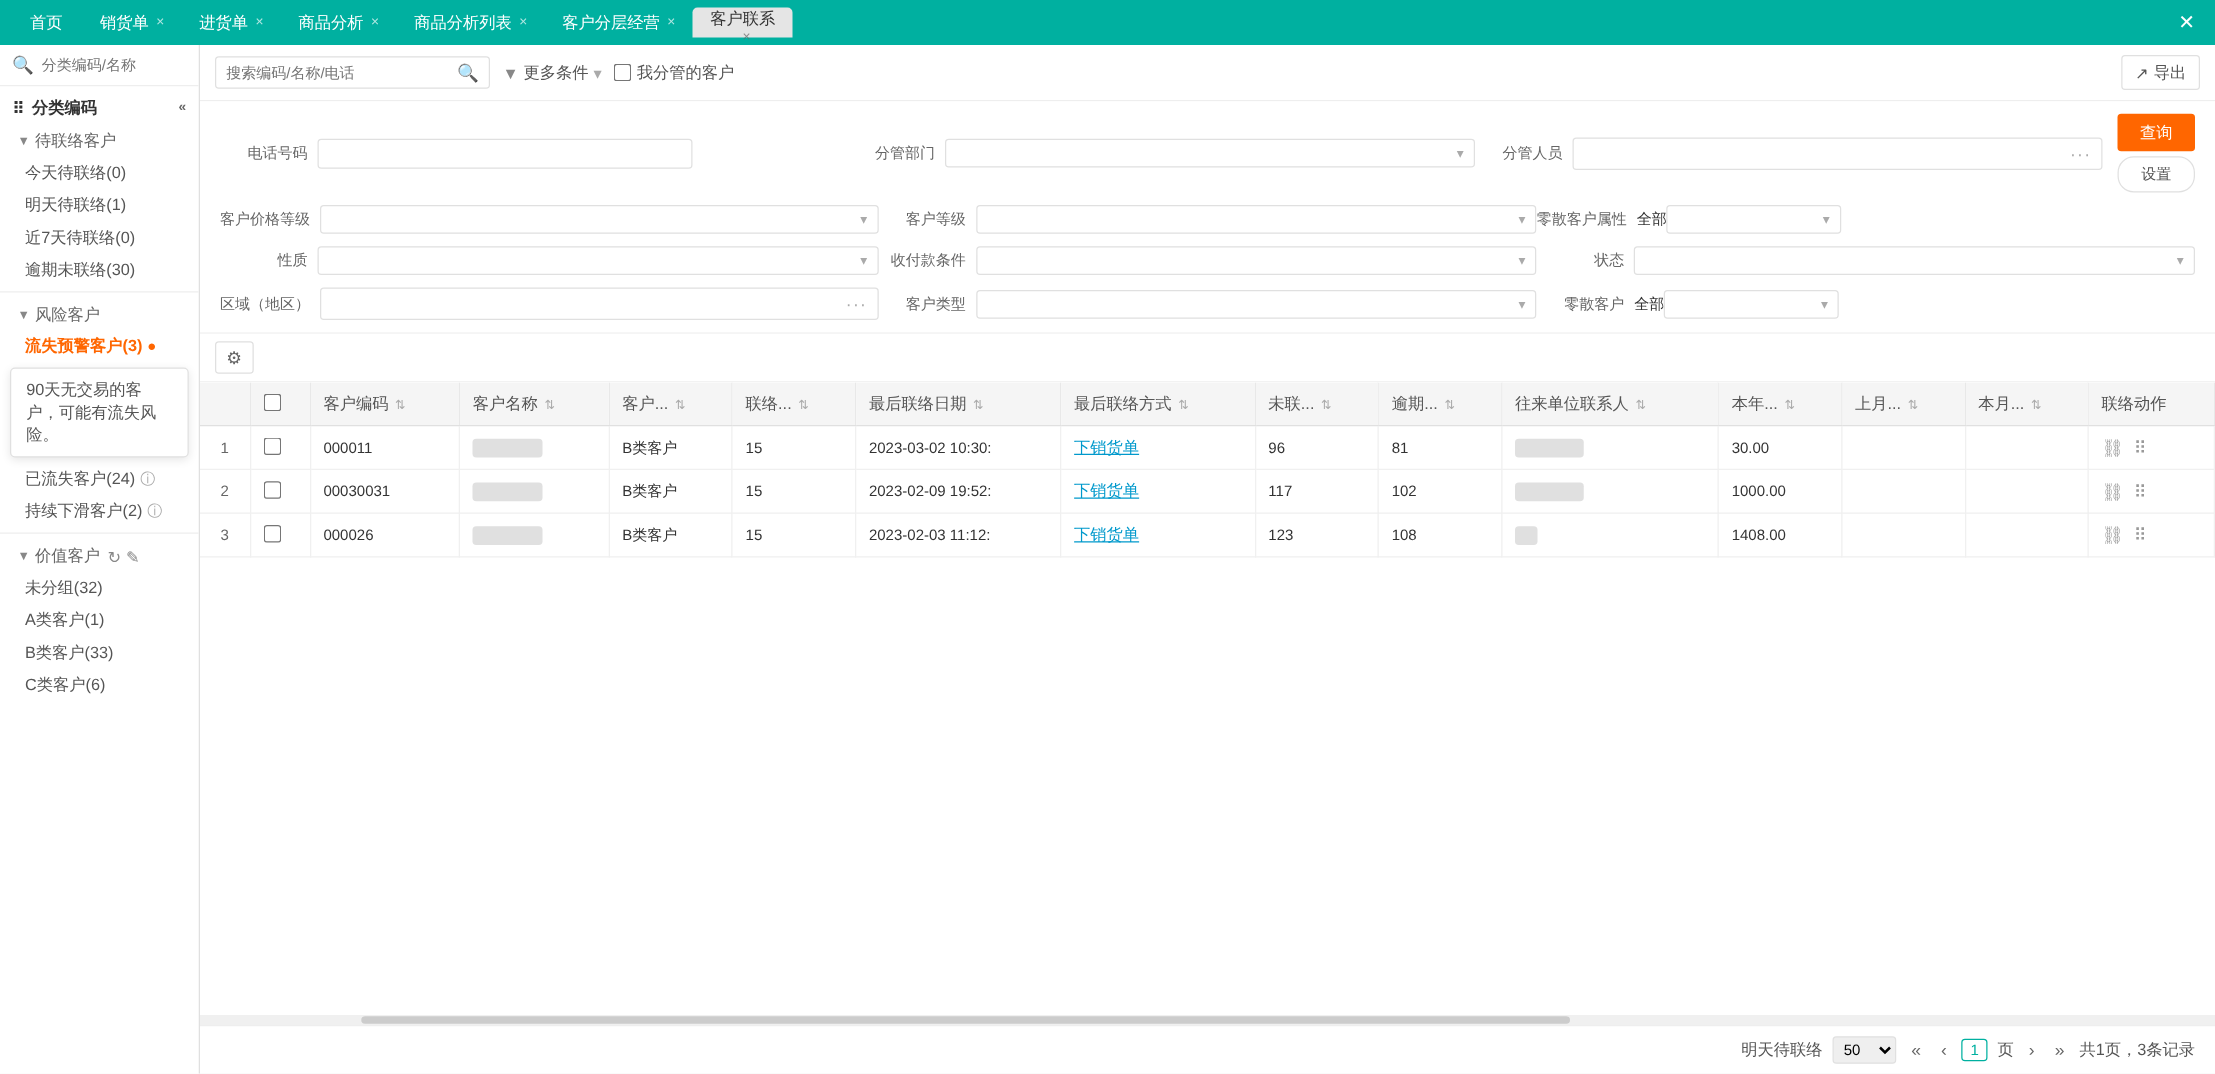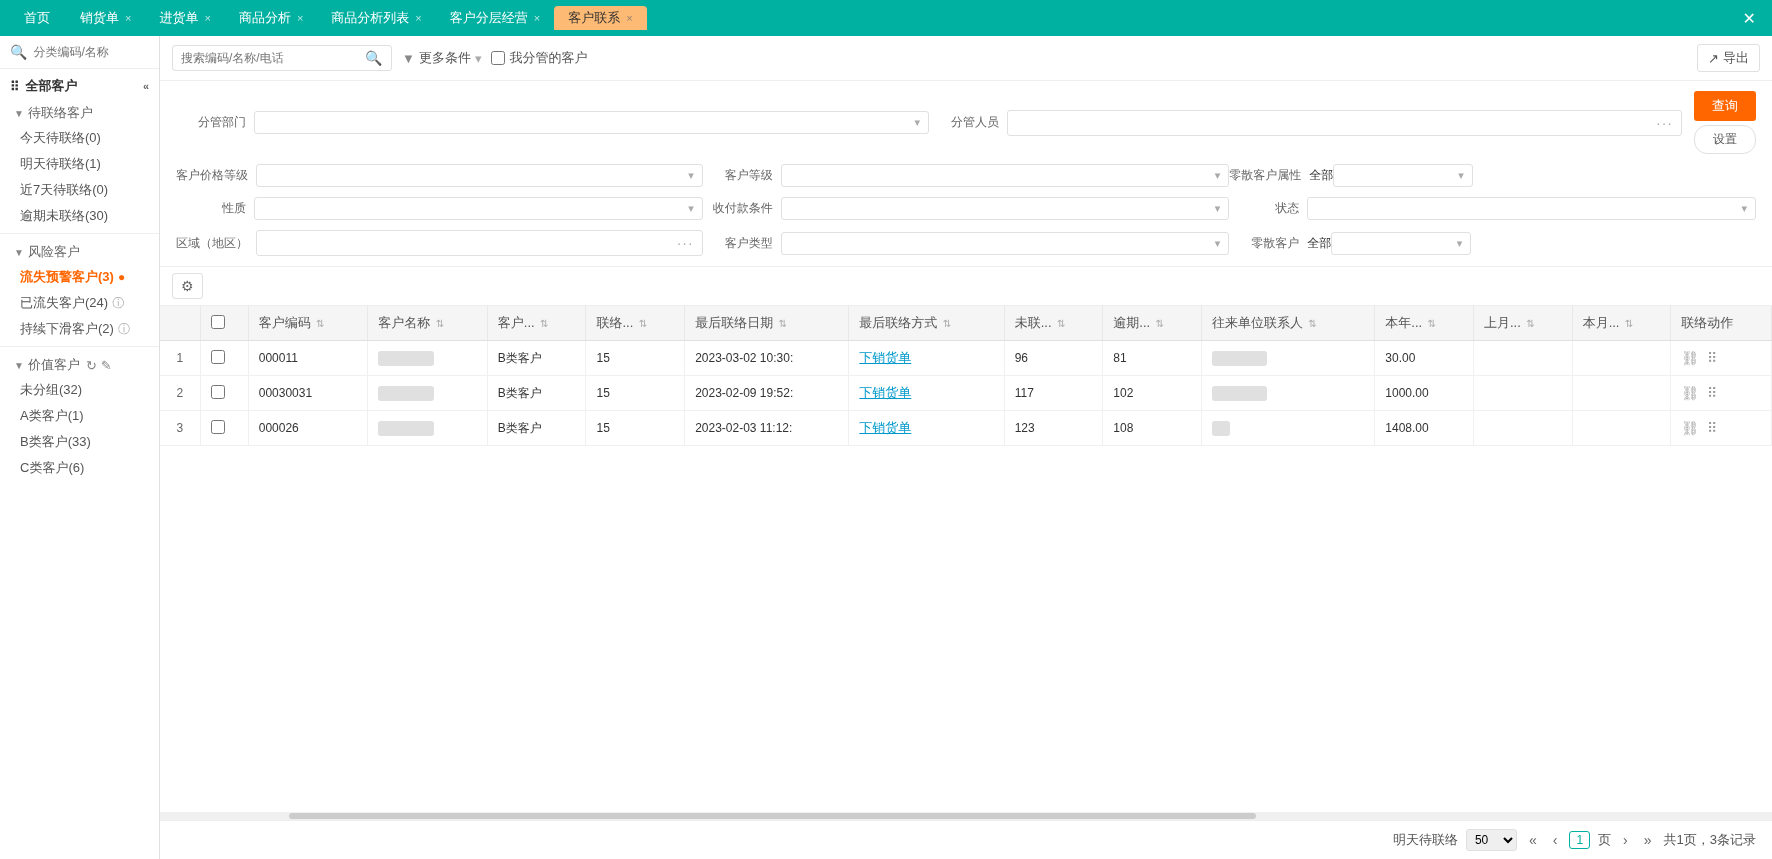--- a/index.html
+++ b/index.html
@@ -20,23 +20,24 @@
       padding: 0 14px;
       height: 24px;
       color: white;
       cursor: pointer;
       font-size: 13px;
       white-space: nowrap;
       position: relative;
     }
     .nav-tab.home { padding: 0 16px; }
     .nav-tab.active {
-      background: #fdba74;
+      background: #e5e5e5;
       color: #333;
       border-radius: 4px 4px 0 0;
+      flex-direction: column;
     }
     .nav-tab .close-x {
       margin-left: 6px;
       font-size: 11px;
       opacity: 0.7;
     }
     .nav-tab.active .close-x { color: #666; }
     .top-nav-right {
       margin-left: auto;
       color: white;
@@ -432,21 +433,21 @@
 <div class="main-layout">
 
   <div class="sidebar">
     <div class="sidebar-search">
       <span class="sidebar-search-icon">🔍</span>
       <input type="text" placeholder="分类编码/名称" style="">
     </div>
 
     <div class="sidebar-section-header">
       <span class="dots-icon">⠿</span>
-      <span>全部客户</span>
+      <span>分类编码</span>
       <span class="collapse-icon">«</span>
     </div>
 
     <div class="sidebar-group-label">
       <span class="arrow">▼</span>
       <span>待联络客户</span>
     </div>
 
     <div class="sidebar-item">
       <span>今天待联络(0)</span>
@@ -466,20 +467,23 @@
     <div class="sidebar-group-label">
       <span class="arrow">▼</span>
       <span>风险客户</span>
     </div>
 
     <div class="sidebar-item active">
       <span>流失预警客户(3)</span>
       <span style="margin-left:4px;color:#ff6600;font-size:12px;">●</span>
     </div>
 
+    <div class="tooltip-box">
+      <span>90天无交易的客户，可能有流失风险。</span>
+    </div>
 
     <div class="sidebar-item">
       <span>已流失客户(24)</span>
       <span style="margin-left:4px;color:#aaa;font-size:12px;">ⓘ</span>
     </div>
     <div class="sidebar-item">
       <span>持续下滑客户(2)</span>
       <span style="margin-left:4px;color:#aaa;font-size:12px;">ⓘ</span>
     </div>
 
@@ -524,20 +528,24 @@
       </div>
       <div class="export-btn">
         <span>↗</span>
         <span>导出</span>
       </div>
     </div>
 
     <div class="filter-panel">
 
       <div class="filter-row">
+        <div class="filter-field">
+          <span class="filter-label">电话号码</span>
+          <input class="filter-input" type="text" style="max-width: 300px;">
+        </div>
         <div class="filter-field">
           <span class="filter-label">分管部门</span>
           <div class="filter-select">
             <span class="chevron">▾</span>
           </div>
         </div>
         <div class="filter-field">
           <span class="filter-label">分管人员</span>
           <div class="filter-select-dots">
             <span class="dots">···</span>

